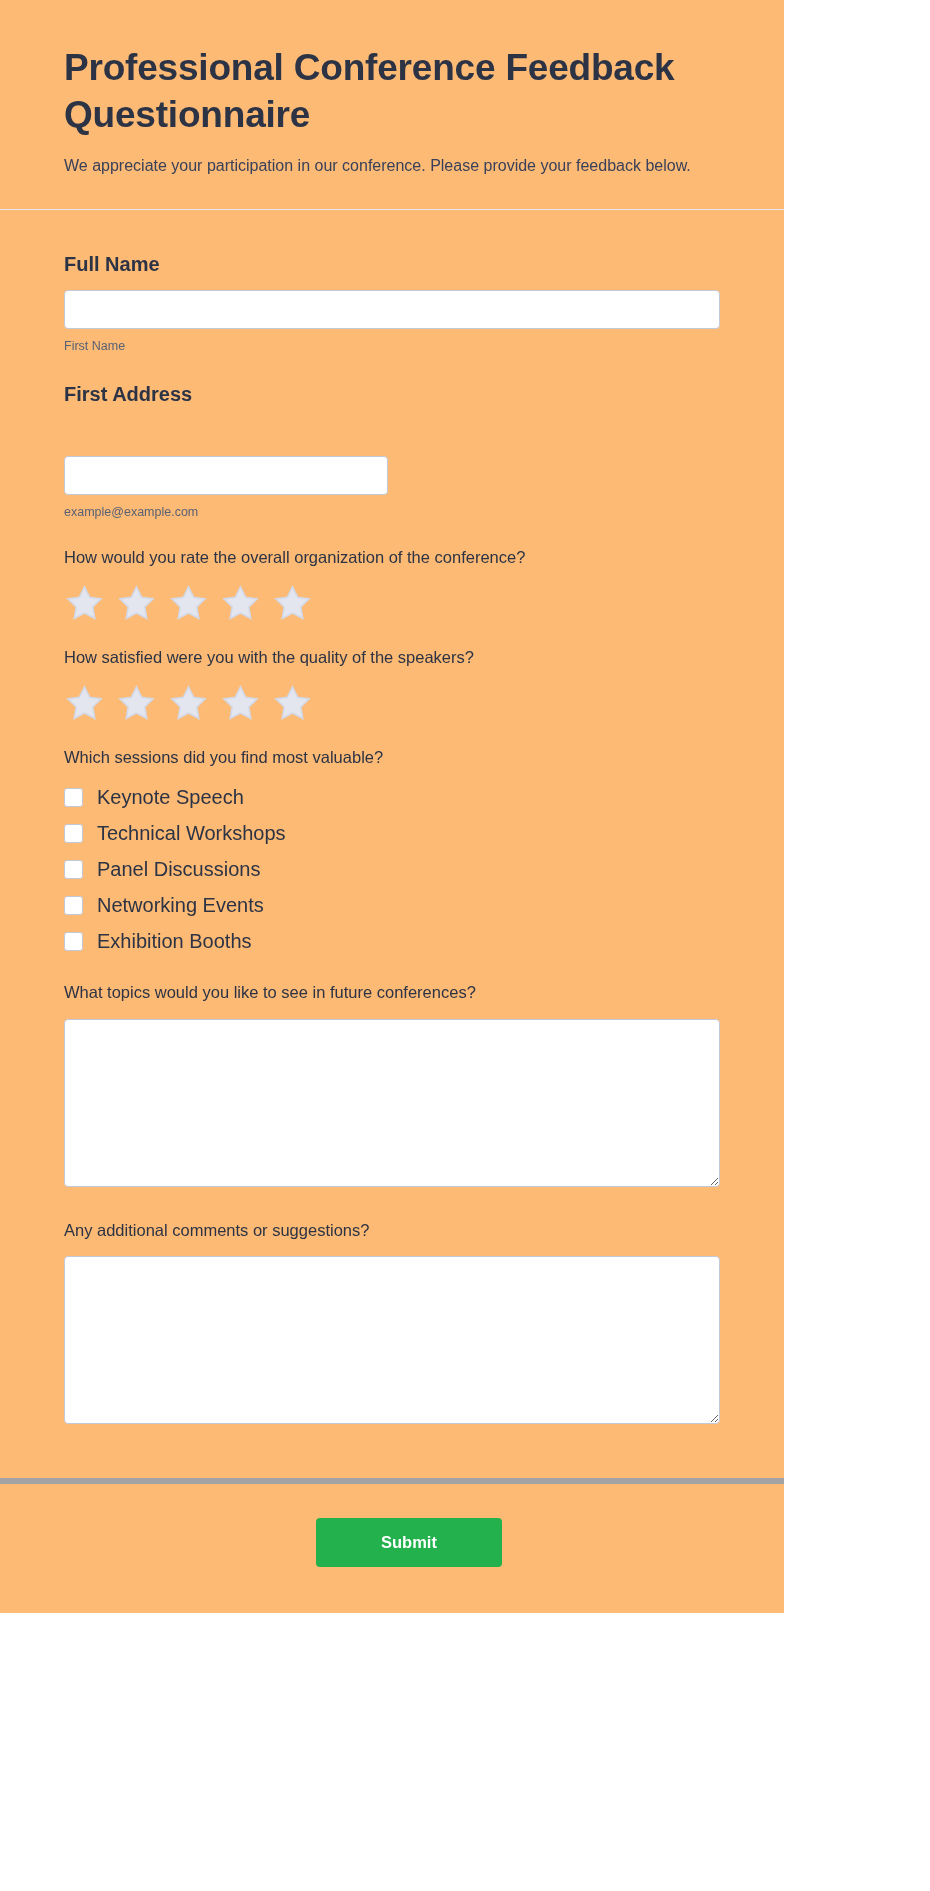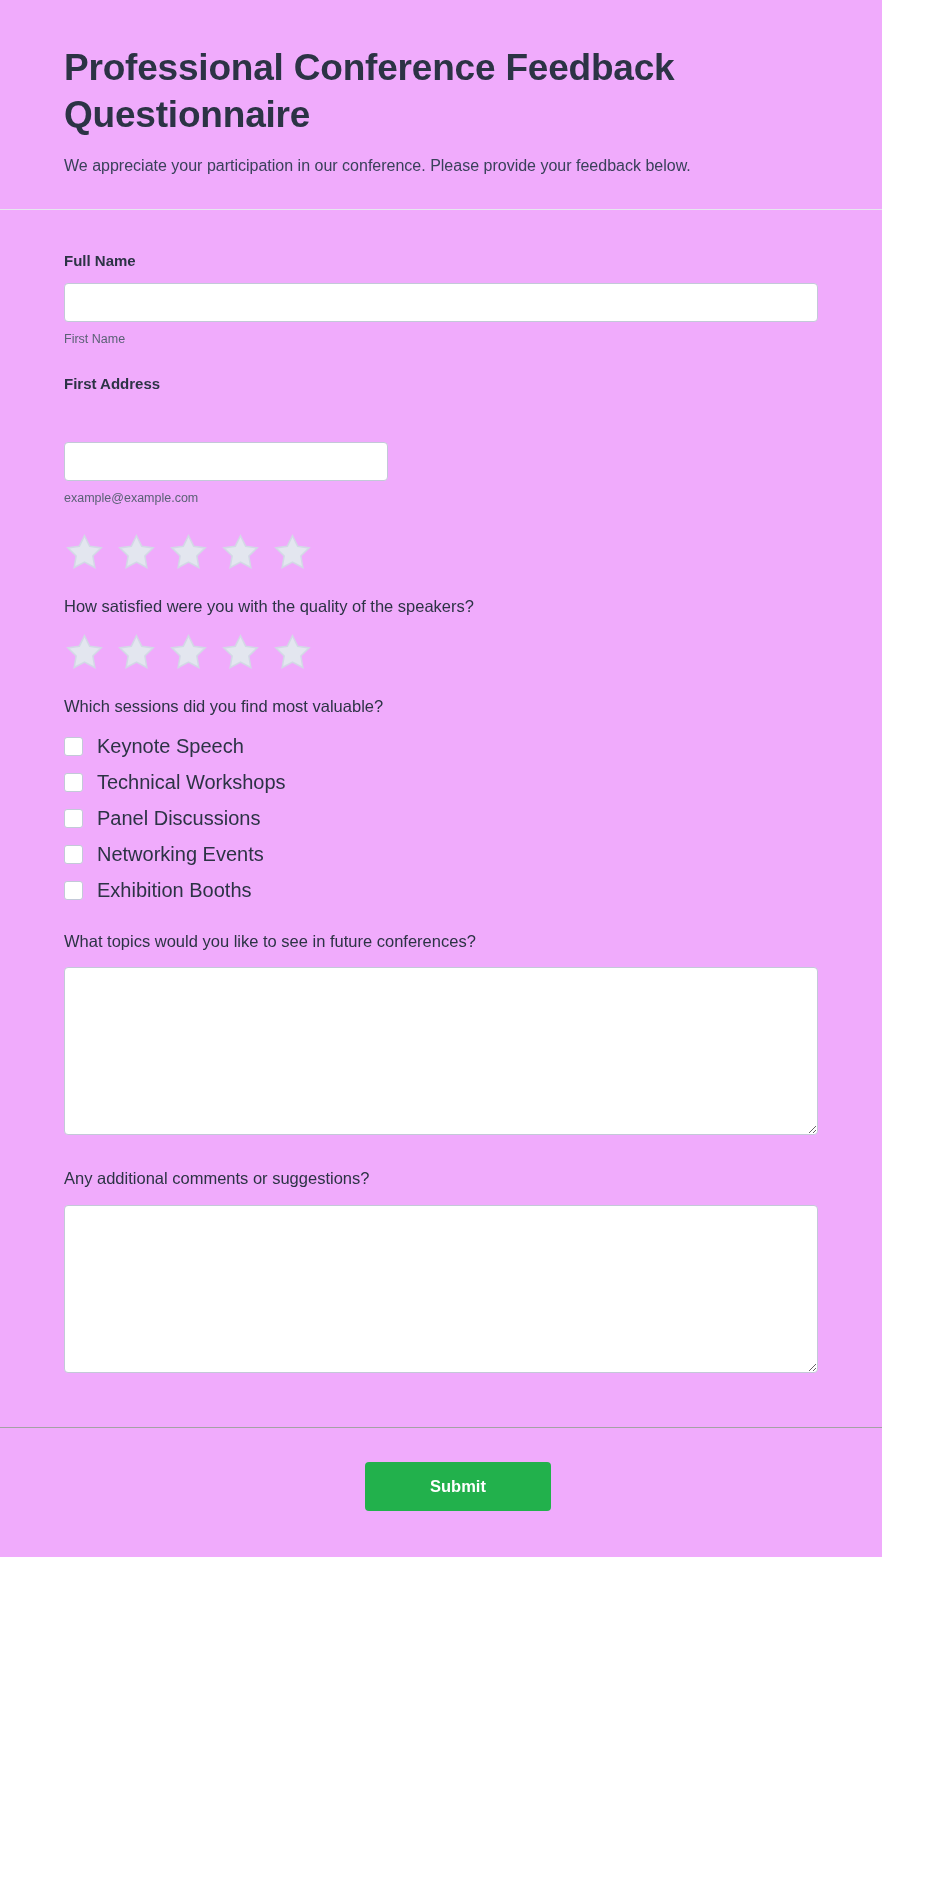--- a/index.html
+++ b/index.html
@@ -10,22 +10,22 @@
   }
   body {
     width: 930px;
     min-height: 1891px;
     font-family: "Liberation Sans", sans-serif;
     color: #2c3345;
     -webkit-font-smoothing: antialiased;
   }
 
   .form-card {
-    width: 882px;
-    background: #f0abfc;
+    width: 784px;
+    background: #fdba74;
     padding: 0;
   }
 
   
   .form-header {
     padding: 44px 64px 30px 64px;
     border-bottom: 1px solid #e6e8ef;
   }
   .form-title {
     font-size: 37px;
@@ -48,21 +48,21 @@
   
   .form-body {
     padding: 40px 64px 34px 64px;
   }
 
   .field-block { margin-bottom: 26px; }
   .field-block.tight { margin-bottom: 22px; }
 
   .field-label {
     display: block;
-    font-size: 15px;
+    font-size: 20px;
     font-weight: bold;
     color: #2c3345;
     margin-bottom: 12px;
     line-height: 1.4;
   }
   .question-label {
     display: block;
     font-size: 16.5px;
     font-weight: normal;
     color: #2c3345;
@@ -155,21 +155,21 @@
     color: #2c3345;
     outline: none;
     resize: vertical;
     display: block;
   }
 
   .ta-block { margin-bottom: 32px; }
 
   
   .form-footer {
-    border-top: 1px solid #a3a3a3;
+    border-top: 6px solid #a3a3a3;
     padding: 34px 30px 46px 64px;
     text-align: center;
   }
   .submit-button {
     display: inline-block;
     min-width: 186px;
     padding: 15px 34px;
     background: #22b14c;
     color: #ffffff;
     font-size: 16.5px;
@@ -205,20 +205,21 @@
 
     <div class="field-block">
       <span class="field-label">First Address</span>
       <div class="email-wrap">
         <input class="text-input" type="email" placeholder="" style="">
         <span class="sublabel">example@example.com</span>
       </div>
     </div>
 
     <div class="field-block tight">
+      <span class="question-label">How would you rate the overall organization of the conference?</span>
       <div class="stars">
         <span class="star">
             <svg viewBox="0 0 24 24">
               <path d="M12 2.2l3.02 6.12 6.76.98-4.89 4.77 1.15 6.73L12 17.63l-6.04 3.17 1.15-6.73L2.22 9.3l6.76-.98z" fill="#e3e6ef" stroke="#d3d8e6" stroke-width="0.9"></path>
             </svg>
           </span>
         <span class="star">
             <svg viewBox="0 0 24 24">
               <path d="M12 2.2l3.02 6.12 6.76.98-4.89 4.77 1.15 6.73L12 17.63l-6.04 3.17 1.15-6.73L2.22 9.3l6.76-.98z" fill="#e3e6ef" stroke="#d3d8e6" stroke-width="0.9"></path>
             </svg>

